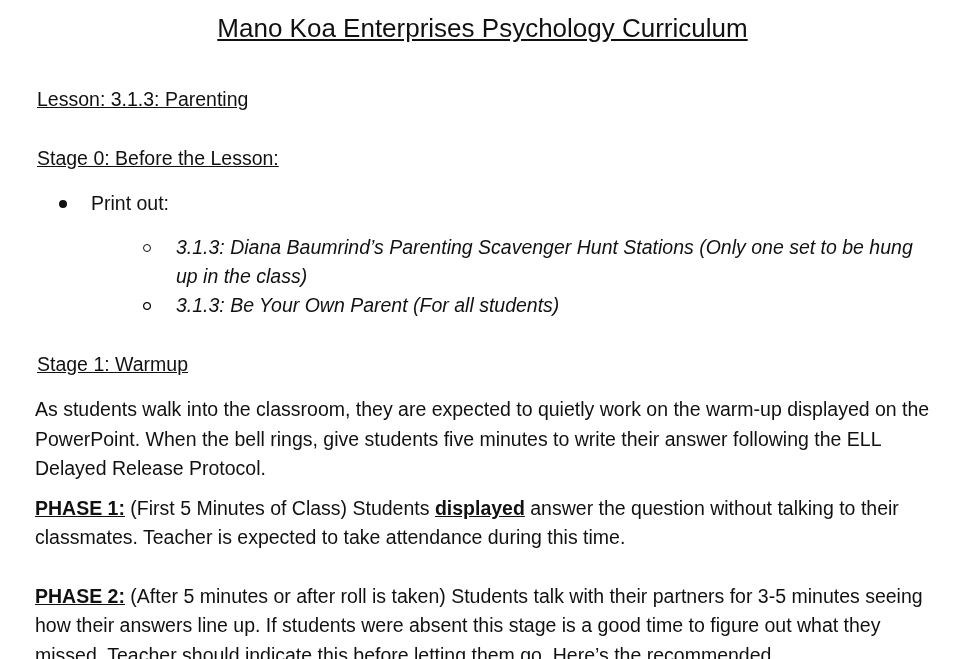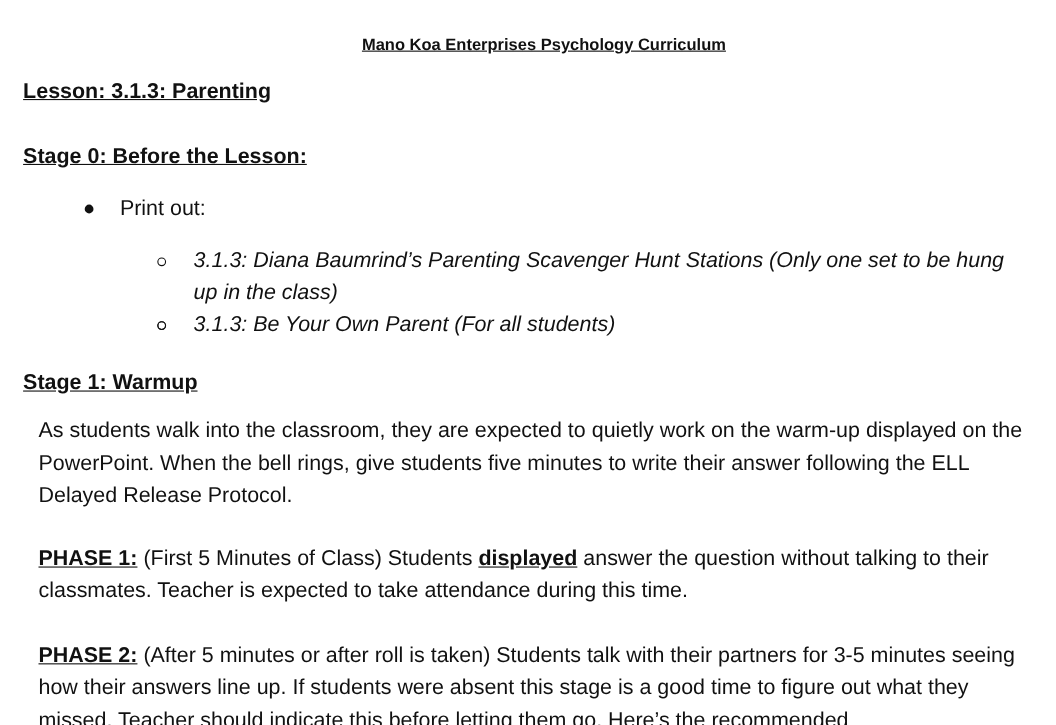--- a/index.html
+++ b/index.html
@@ -18,42 +18,42 @@
     .doc {
       position: absolute;
       left: 21px;
       top: 0;
       width: 925px;
       font-size: 19.5px;
       line-height: 29.3px;
     }
     .title {
       text-align: center;
-      font-weight: bold;
+      font-weight: normal;
       text-decoration: underline;
-      margin: 16px;
+      margin: 4px;
       position: absolute;
       left: 0;
       width: 915px;
       top: 10px;
-      font-size: 15px;
+      font-size: 26px;
       line-height: 29.3px;
     }
     .heading {
-      font-weight: bold;
+      font-weight: normal;
       text-decoration: underline;
-      margin: 0;
+      margin: 16px;
       font-size: 19.5px;
       line-height: 29.3px;
     }
     .block { position: absolute; left: 0; width: 925px; }
     p { margin: 14px; }
     ul.bullets {
       list-style: none;
-      margin: 18px;
+      margin: 0;
       padding: 0;
     }
     ul.bullets > li {
       position: relative;
       padding-left: 70px;
     }
     .bullet-dot {
       position: absolute;
       left: 38px;
       top: 11px;

